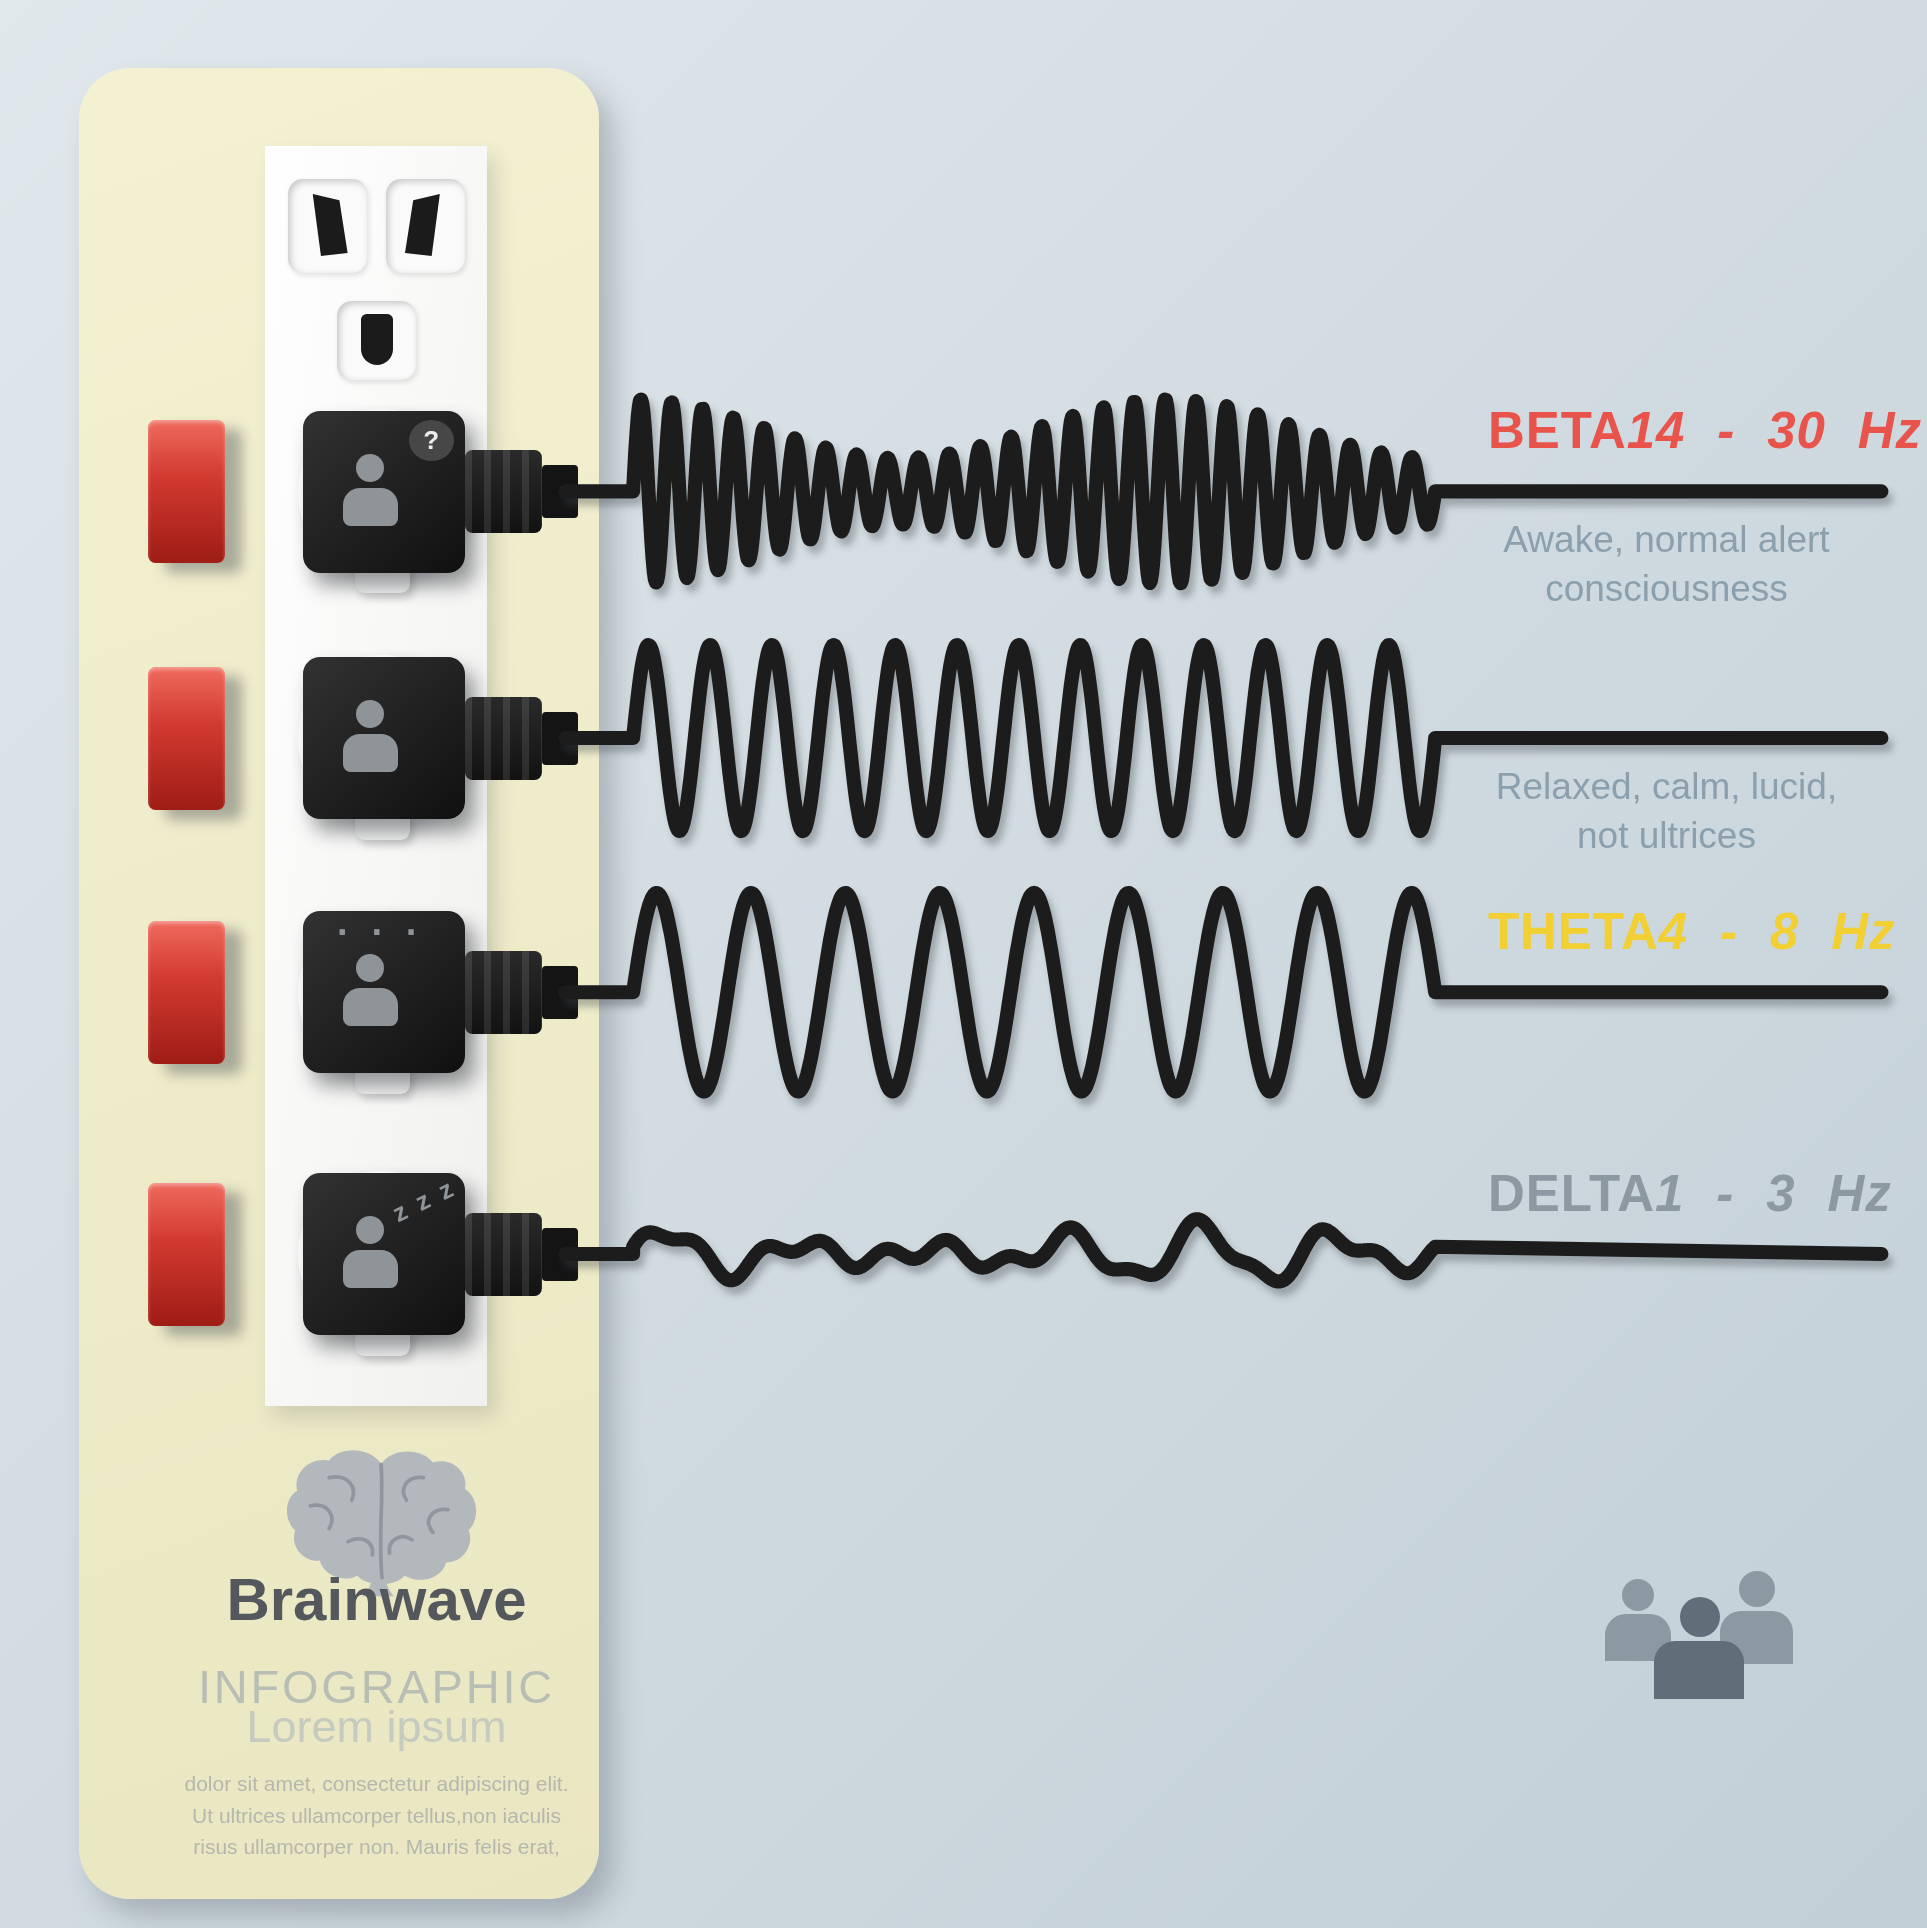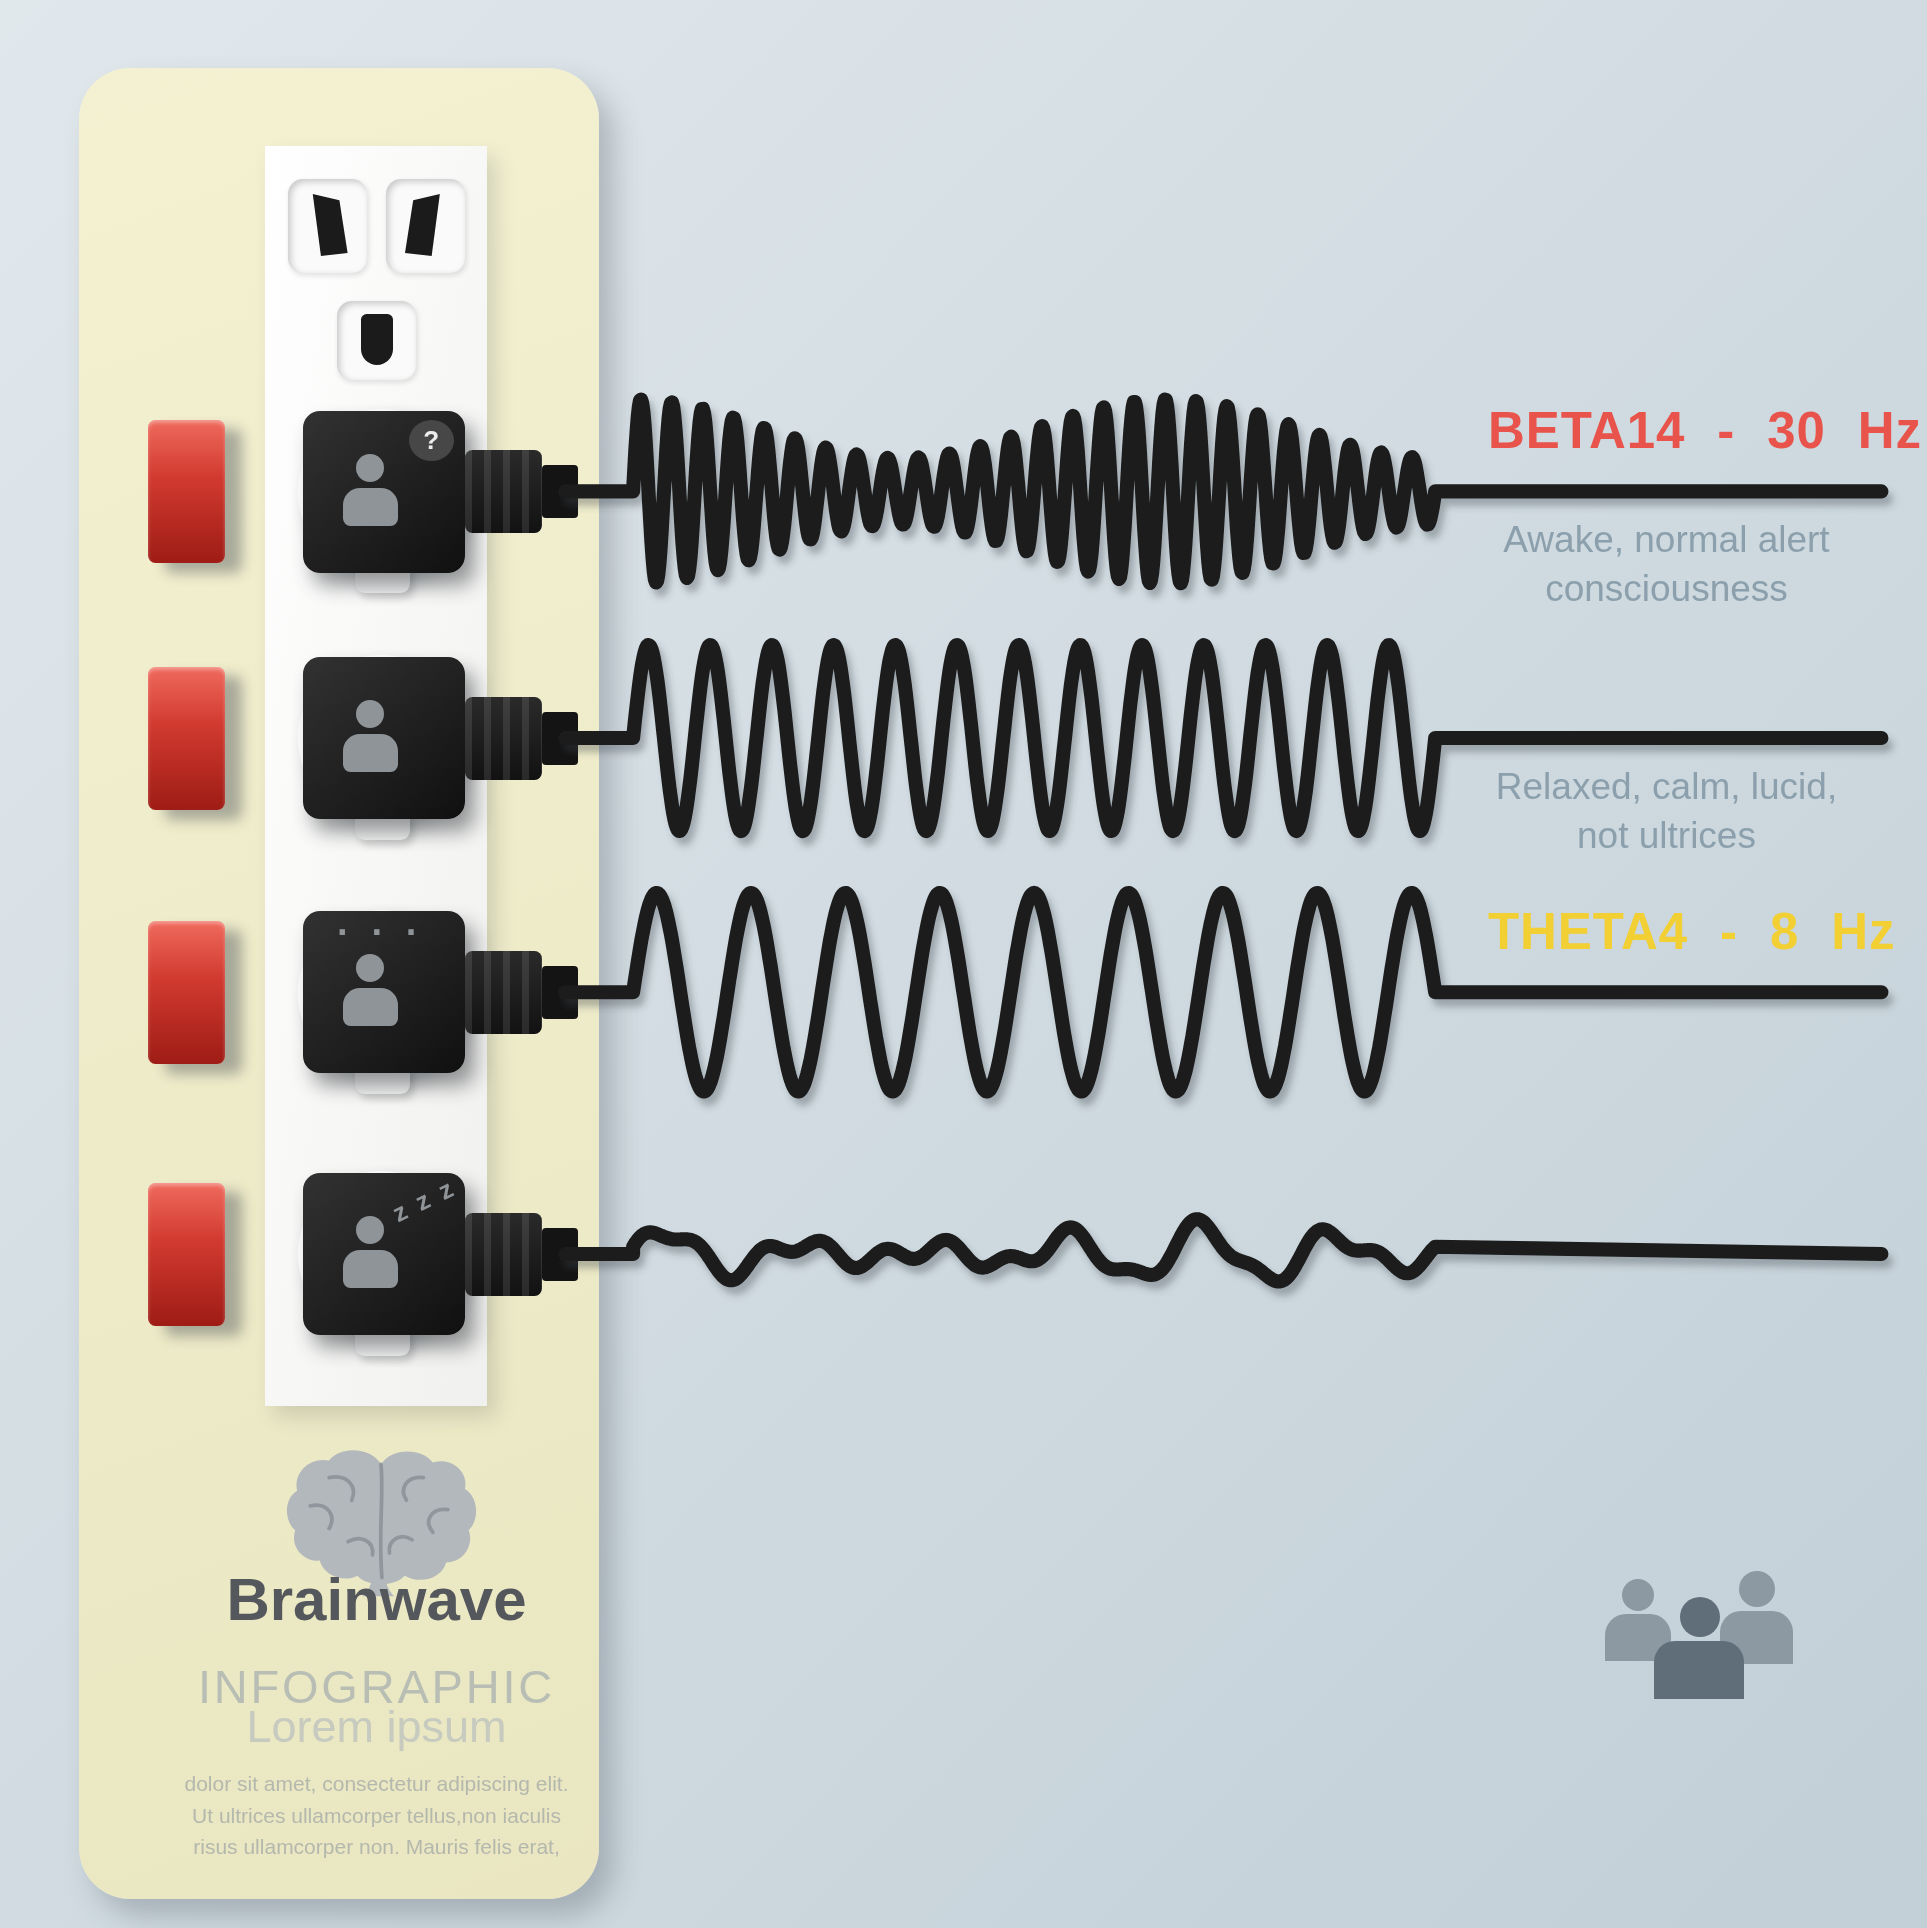--- a/index.html
+++ b/index.html
@@ -38,21 +38,21 @@
   .person{position:absolute;left:34px;top:43px;width:66px;height:79px;}
   .person .head{position:absolute;left:19px;top:0;width:28px;height:28px;border-radius:50%;background:#8f9498;}
   .person .torso{position:absolute;left:5.6px;top:34px;width:55px;height:38px;background:#8f9498;border-radius:17px 17px 7.5px 7.5px;}
   .glyph-bubble{position:absolute;right:11.3px;top:9.4px;width:45px;height:41px;background:#474747;border-radius:50%;
     color:#ededed;font-weight:bold;font-size:26px;display:flex;align-items:center;justify-content:center;}
   .glyph-dots{position:absolute;left:34px;top:0px;color:#8f9498;font-size:38px;font-weight:bold;letter-spacing:5.6px;}
   .glyph-zzz{position:absolute;right:7.5px;top:13px;color:#8f9498;font-weight:bold;font-size:25.4px;letter-spacing:2.8px;transform:rotate(-26deg);}
   
   .wave-label{position:absolute;left:1488px;width:386px;z-index:6;display:flex;justify-content:space-between;
     align-items:baseline;font-weight:bold;font-size:51px;letter-spacing:0.9px;}
-  .wave-range{word-spacing:17px;white-space:nowrap;}
+  .wave-range{word-spacing:17px;white-space:nowrap;font-style:italic;}
   .wave-desc{position:absolute;left:1431px;width:471px;z-index:6;text-align:center;font-size:37px;
     color:#8ba0ac;line-height:1.32;white-space:pre-line;}
   
   .brand-block{position:absolute;left:94px;width:565px;z-index:3;text-align:center;}
   .brand-title{position:absolute;top:1565px;font-size:60px;font-weight:bold;color:#54585c;}
   .brand-subtitle{position:absolute;top:1646px;font-size:47px;color:#b9beb5;letter-spacing:2.8px;margin-top:13px;}
   .brand-lorem{position:absolute;top:1701px;font-size:45px;color:#c6cabf;}
   .brand-body{position:absolute;top:1768px;font-size:21px;color:#b4b8ad;line-height:1.5;white-space:pre-line;}
   .mind-title{position:absolute;left:782px;top:1593px;width:734px;z-index:3;text-align:center;
     font-size:62px;color:#7c8c97;letter-spacing:2.8px;}
@@ -159,20 +159,24 @@
 consciousness</div>
 
   <div class="wave-desc" style="top:763px">Relaxed, calm, lucid,
 not ultrices</div>
 
   <div class="wave-label" style="top: 902px; color: rgb(242, 207, 51);">
     <span>THETA</span>
     <span class="wave-range">4 - 8 Hz</span>
   </div>
 
+  <div class="wave-label" style="top: 1164px; color: rgb(141, 153, 162);">
+    <span>DELTA</span>
+    <span class="wave-range">1 - 3 Hz</span>
+  </div>
 
   <svg class="brain-svg" viewBox="0 0 210 170">
     <path d="M105 26 C95 8 62 6 50 22 C28 18 12 36 16 54 C2 62 2 86 14 96 C8 114 24 130 40 128 C44 144 66 152 80 144 C90 156 120 156 130 144 C148 154 170 146 174 130 C192 130 204 112 198 96 C210 84 208 60 194 52 C198 34 180 18 160 24 C148 8 116 8 105 26 Z" fill="#b3b8bd"></path>
     <path d="M96 146 C94 156 90 162 85 166 L119 166 C113 160 110 152 110 146 Z" fill="#b3b8bd"></path>
     <g fill="none" stroke="#8b9196" stroke-width="4" stroke-linecap="round" opacity="0.85">
       <path d="M105 26 C108 60 102 100 106 146"></path>
       <path d="M50 40 C70 36 80 50 74 64"></path>
       <path d="M30 70 C48 66 58 80 50 94"></path>
       <path d="M150 40 C132 38 124 52 132 64"></path>
       <path d="M176 74 C158 72 150 86 160 98"></path>

